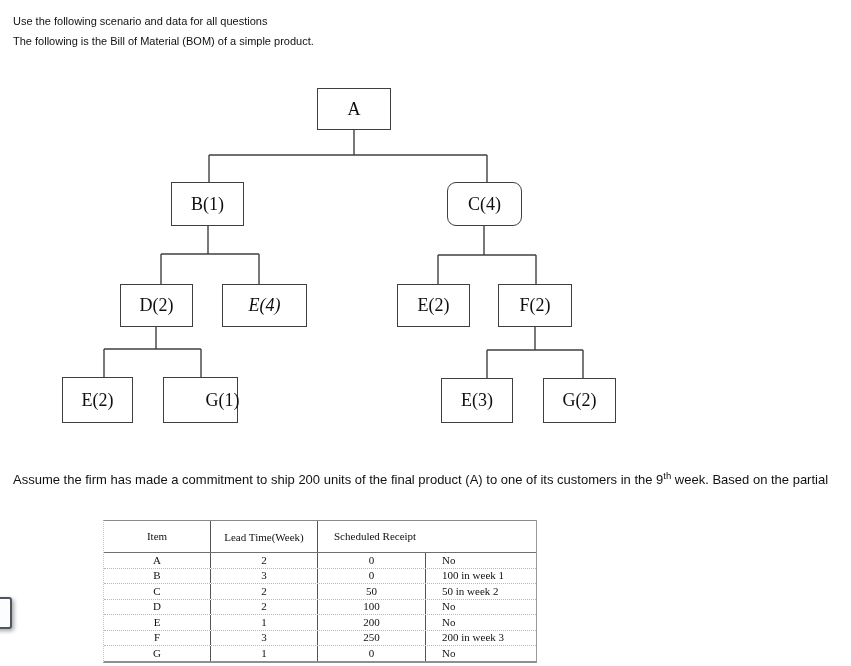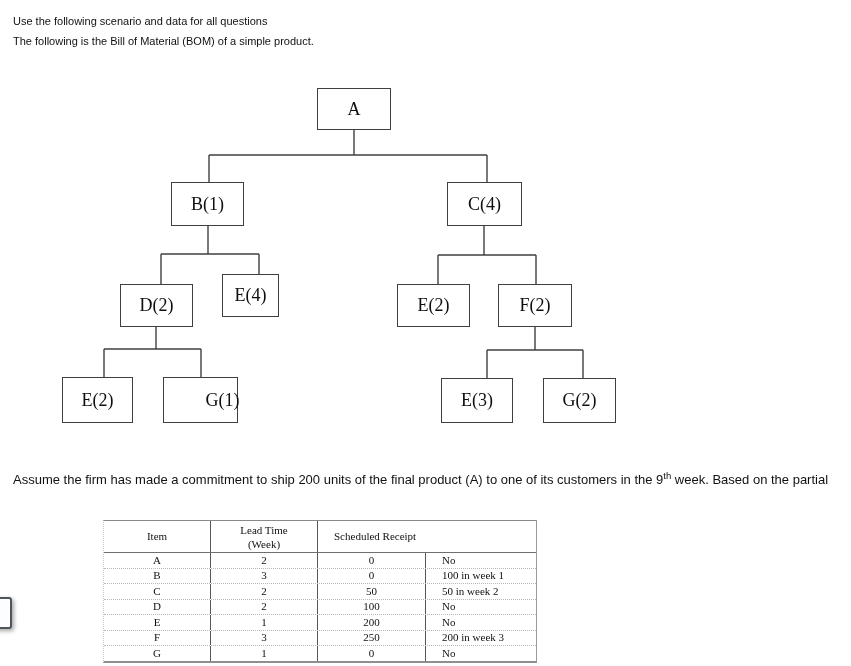--- a/index.html
+++ b/index.html
@@ -33,21 +33,21 @@
   .tdata + .tdata{border-top:1px dotted #b8b8b8;}
   .tcell{
     box-sizing:border-box;display:flex;align-items:center;justify-content:center;
     line-height:13px;overflow:hidden;
   }
   .tcell + .tcell{border-left:1px solid #565656;}
   .c-item{width:106px;}
   .c-lead{width:107px;}
   .c-hand{width:108px;}
   .c-sched{width:111px;justify-content:flex-start;padding-left:16px;font-family:Liberation Serif, serif;}
-  .lead-2line{display:flex;flex-direction:column;align-items:center;line-height:14px;}
+  .lead-2line{display:flex;flex-direction:row;align-items:center;line-height:14px;}
   
   .edge-handle{
     position:absolute;left:-8px;top:597px;width:16px;height:28px;
     background:#fbfdfe;border:2px solid #4d565e;border-radius:3px;
     box-shadow:2px 2px 4px rgba(0,0,0,0.35);
   }
 </style>
 </head>
 <body>
 
@@ -85,27 +85,27 @@
     <line x1="583" y1="350" x2="583" y2="378"></line>
   </g>
 </svg>
 
 <div class="bom-box" style="left:317px;top:88px;width:74px;height:42px;">
     <span>A</span>
   </div>
 <div class="bom-box" style="left:171px;top:182px;width:73px;height:44px;">
     <span>B(1)</span>
   </div>
-<div class="bom-box" style="left:447px;top:182px;width:75px;height:44px;">
+<div class="bom-box" style="left:447px;top:182px;width:75px;height:44px;border-radius:9px;">
     <span>C(4)</span>
   </div>
 <div class="bom-box" style="left:120px;top:284px;width:73px;height:43px;">
     <span>D(2)</span>
   </div>
-<div class="bom-box" style="left:222px;top:274px;width:57px;height:43px;">
+<div class="bom-box" style="left:222px;top:284px;width:85px;height:43px;font-style:italic;">
     <span>E(4)</span>
   </div>
 <div class="bom-box" style="left:397px;top:284px;width:73px;height:43px;">
     <span>E(2)</span>
   </div>
 <div class="bom-box" style="left:498px;top:284px;width:74px;height:43px;">
     <span>F(2)</span>
   </div>
 <div class="bom-box" style="left:62px;top:377px;width:71px;height:46px;">
     <span>E(2)</span>

